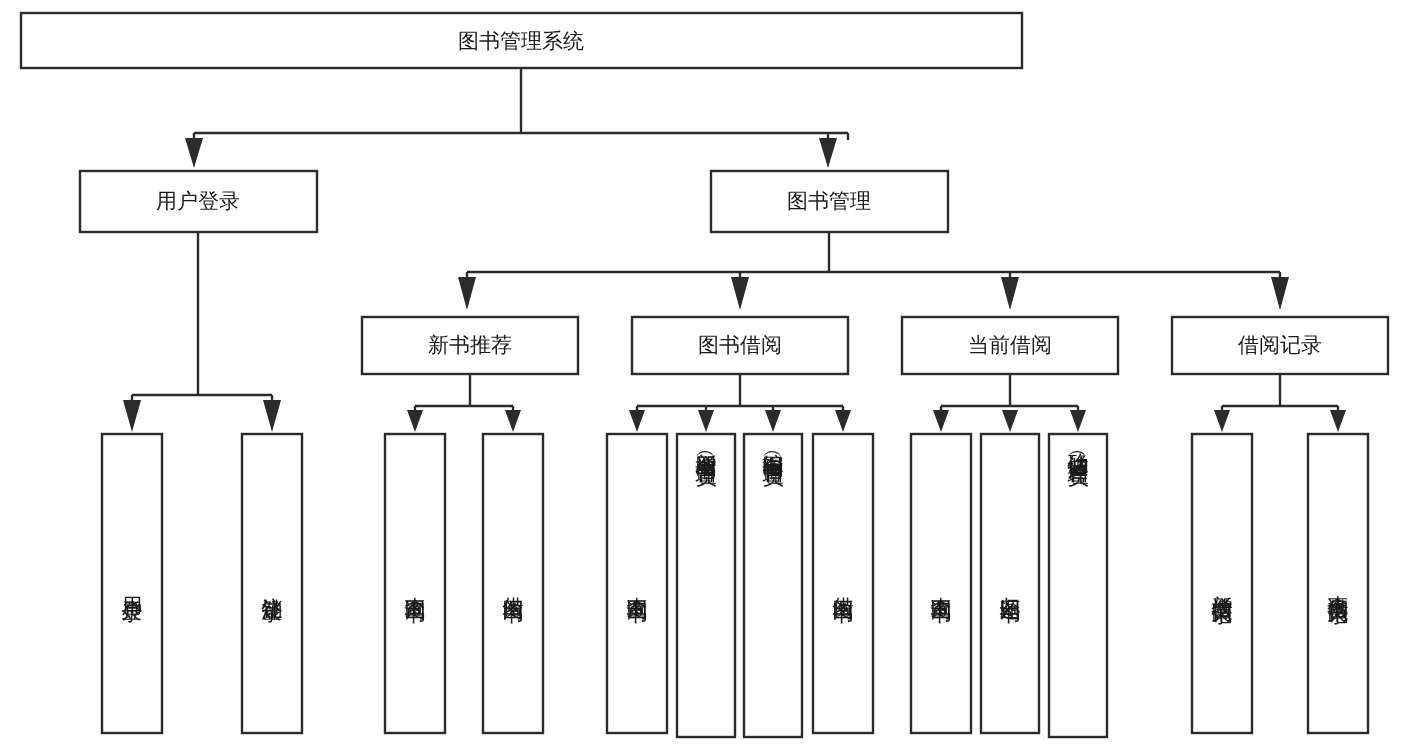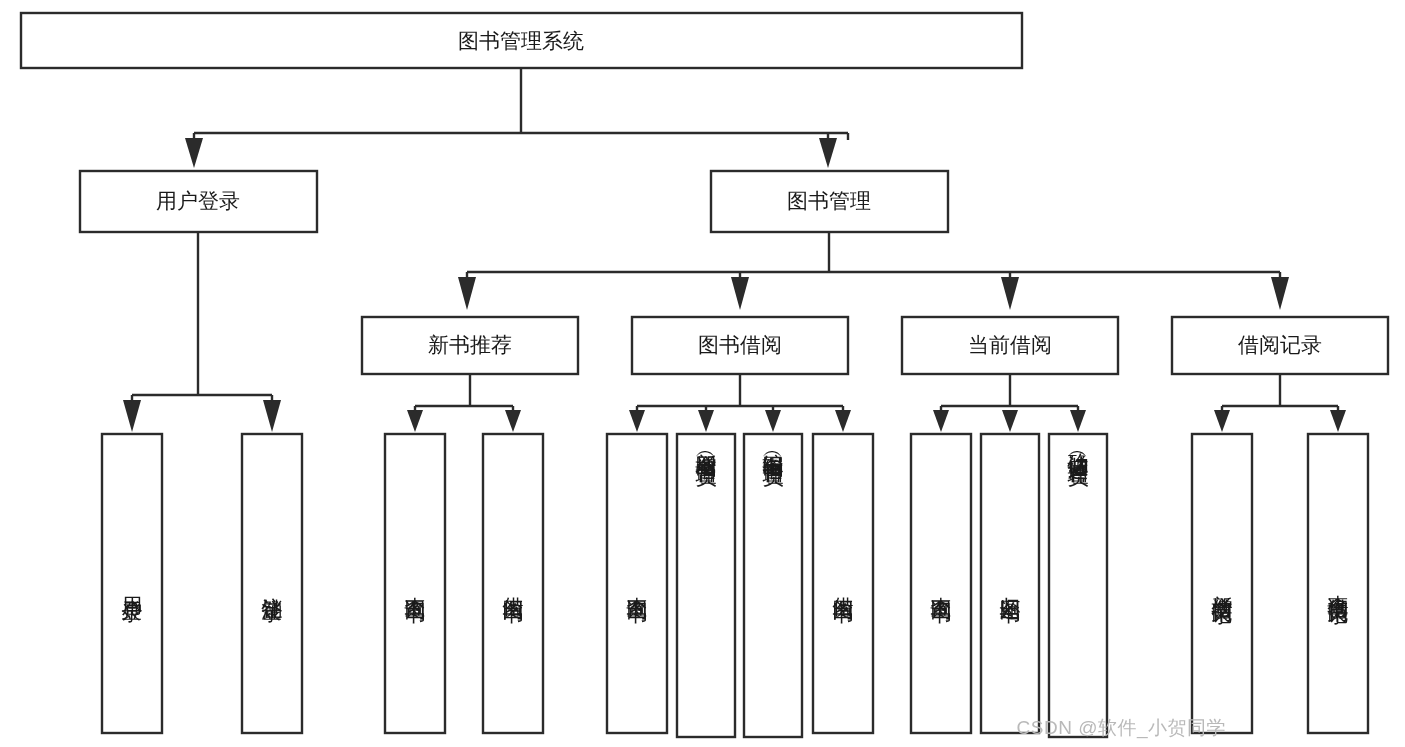--- a/index.html
+++ b/index.html
@@ -249,15 +249,14 @@
     <span class="leaf-label-text">确认归还（管理员）</span>
   </div>
 
   <div class="leaf-label-wrap" style="left:1192px; top:434px; width:60px; height:299px;">
     <span class="leaf-label-text">新增借阅记录</span>
   </div>
   <div class="leaf-label-wrap" style="left:1308px; top:434px; width:60px; height:299px;">
     <span class="leaf-label-text">查询借阅记录</span>
   </div>
 
-  <div class="watermark">CSDN @软件_小贺同学</div>
 
 </div>
 
 </body></html>

